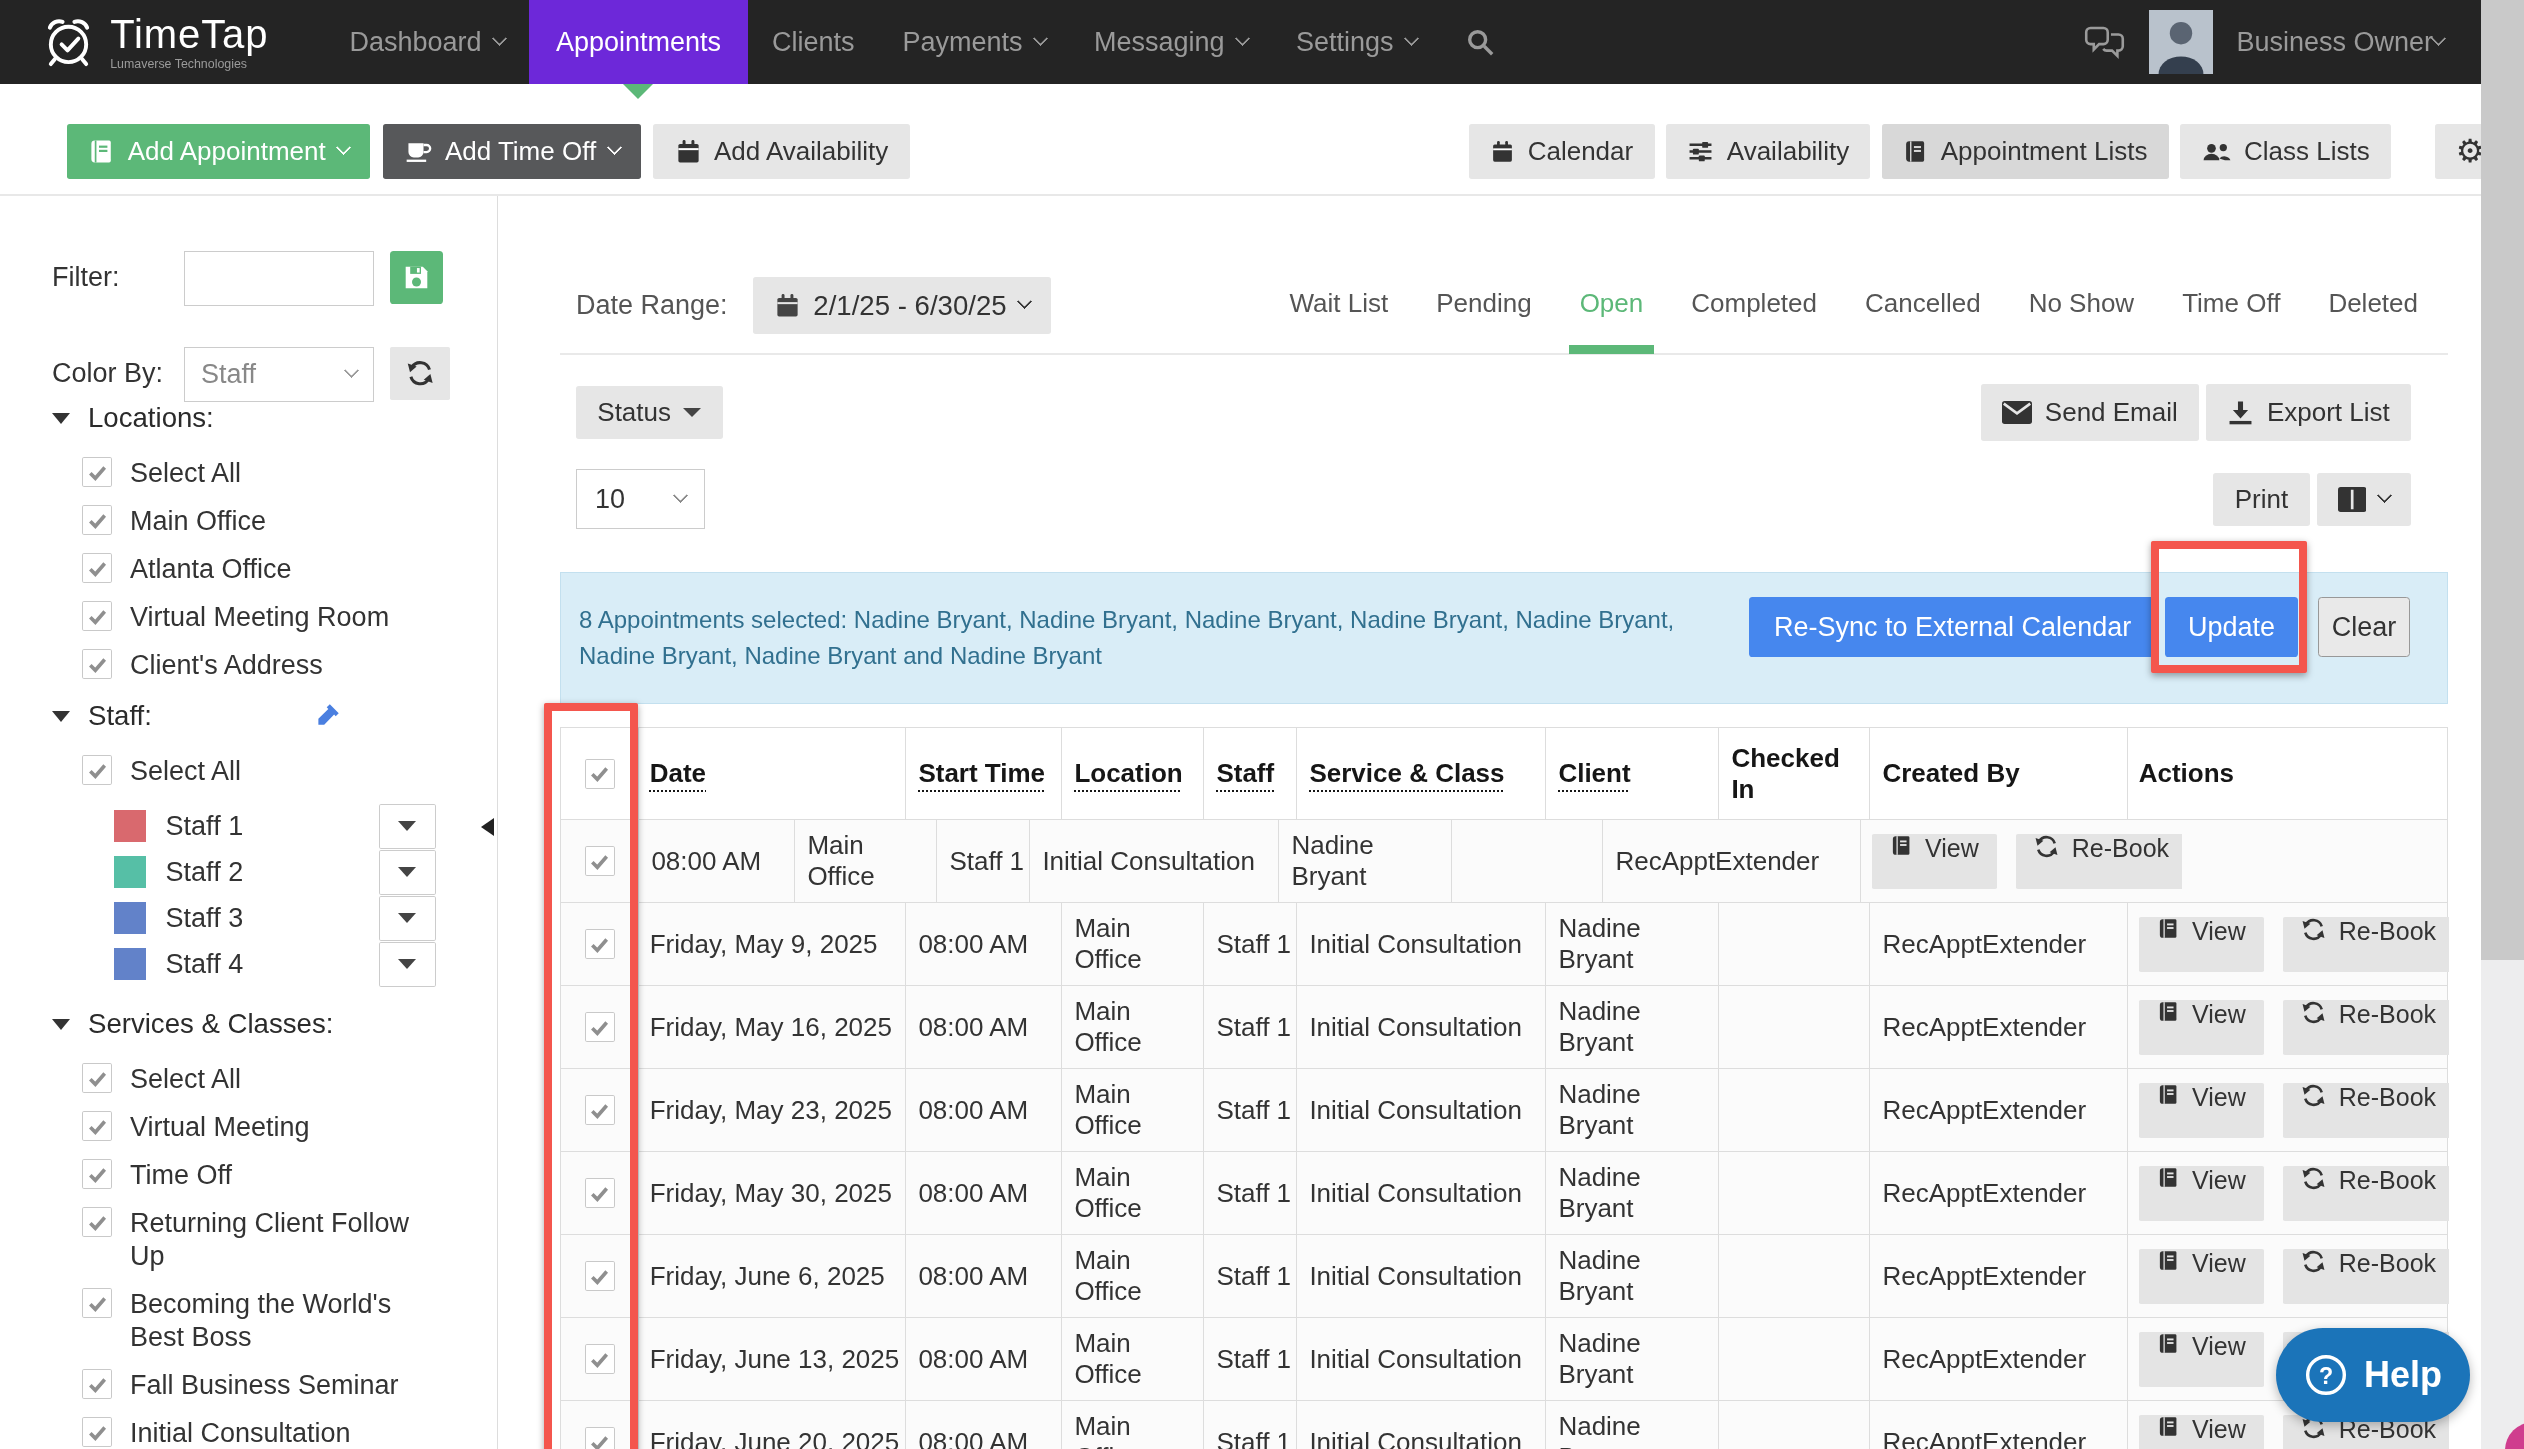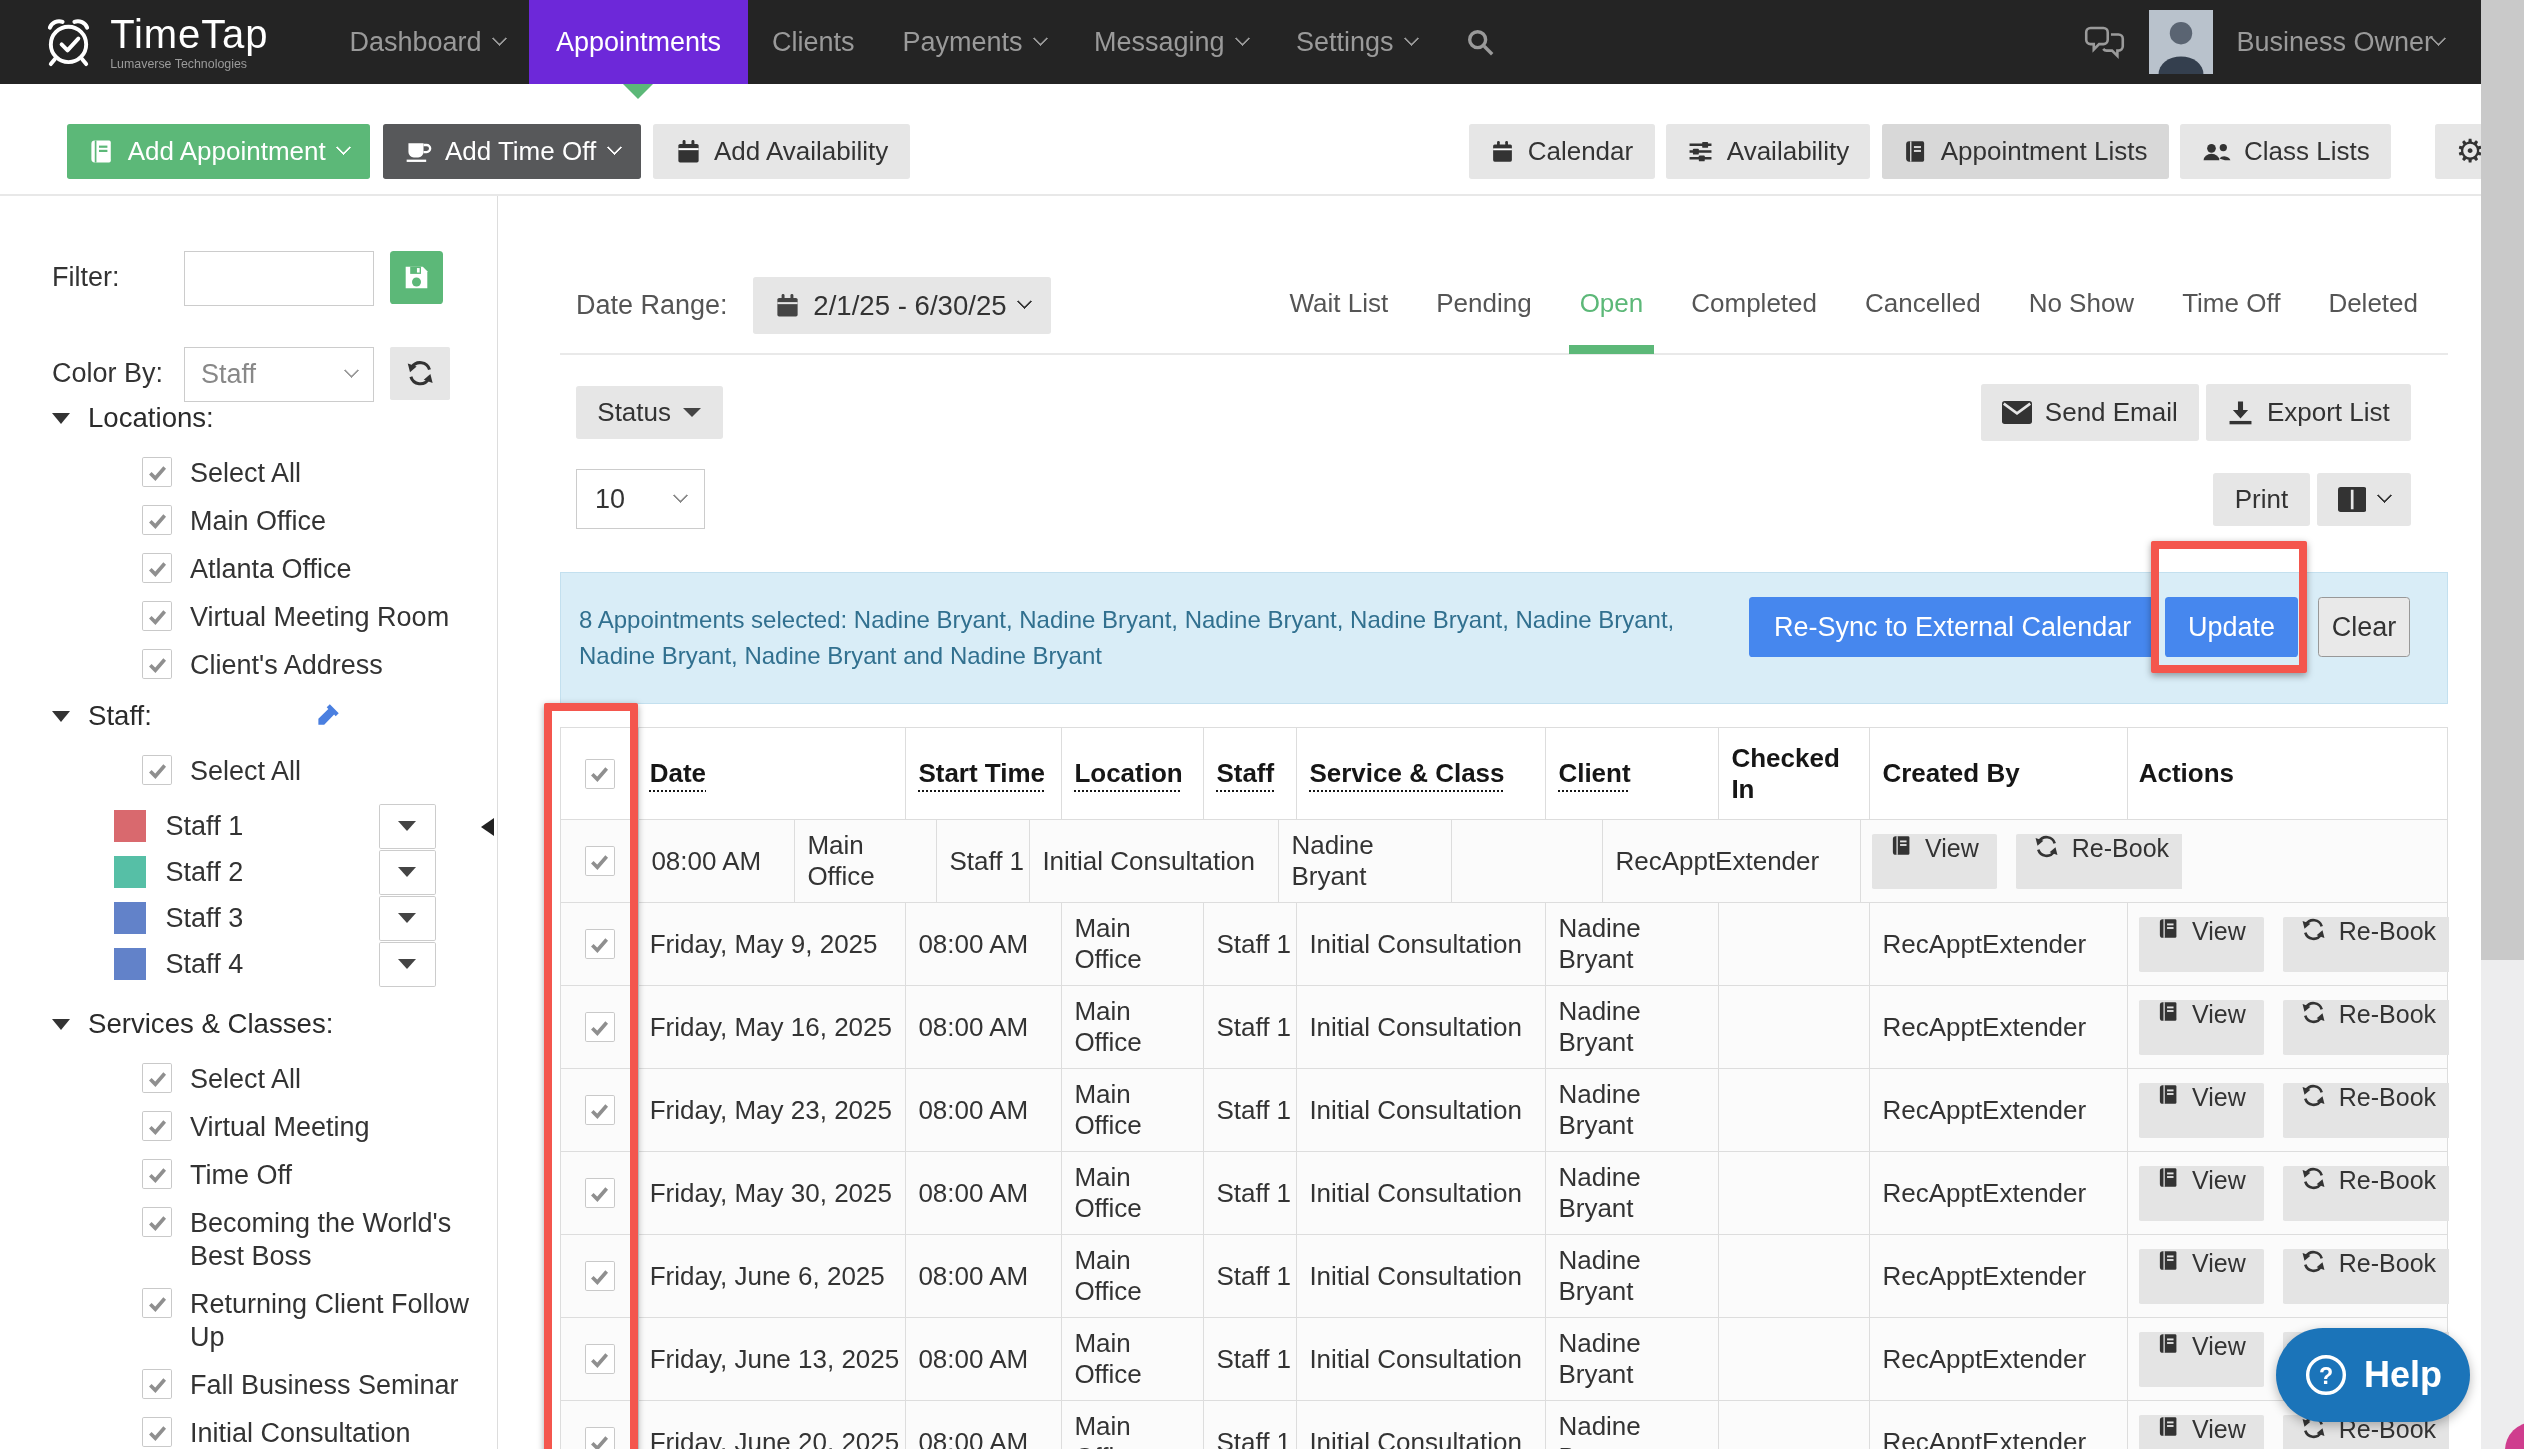--- a/index.html
+++ b/index.html
@@ -50,21 +50,21 @@
   .icon-btn{width:53px;height:53px;display:flex;align-items:center;justify-content:center;
             border-radius:3.6px;margin-left:16px;flex:none}
   .icon-btn.green{background:#5cb878}
   .icon-btn.gray{background:#e6e6e6;width:60px;border-radius:1.8px}
   .select{width:190px;height:55px;border:0.9px solid #ccc;background:#fff;display:flex;align-items:center;
           justify-content:space-between;padding:0 16px;box-sizing:border-box;color:#888}
   .mt46{margin-top:41px}.mt62{margin-top:55px}
   .section-head{display:flex;align-items:center;gap:18px;font-size:27.6px;color:#2b2b2b;margin:0 0 23px}
   .tri-down{width:0;height:0;border-left:9.8px solid transparent;border-right:9.8px solid transparent;
             border-top:11.6px solid #333;flex:none}
-  .cb-item{display:flex;align-items:flex-start;gap:18px;margin:0 0 15px 90px}
+  .cb-item{display:flex;align-items:flex-start;gap:18px;margin:0 0 15px 30px}
   .checkbox{flex:none;width:30px;height:30px;border:1.8px solid #c9c9c9;background:#fff;border-radius:1.8px;
             display:flex;align-items:center;justify-content:center;box-sizing:border-box}
   .cb-label{line-height:33px;max-width:320px}
   .staff-head{margin-top:18px}
   .eyedrop{margin-left:142px}
   .staff-item{display:flex;align-items:center;margin:0 0 0 62px;height:46px}
   .swatch{width:32px;height:32px;margin-right:19.6px;flex:none}
   .staff-name{width:213px}
   .dd-btn{width:55px;height:43px;border:0.9px solid #ccc;background:#fff;display:flex;align-items:center;
           justify-content:center;border-radius:1.8px}
@@ -458,29 +458,29 @@
           </svg>
         </span>
         <span class="cb-label">Time Off</span>
       </label>
       <label class="cb-item cur">
         <span class="checkbox">
           <svg width="23" height="23" viewBox="0 0 32 32" fill="none" stroke="#8f8f8f" stroke-width="5">
             <polyline points="6,17 13,24 26,9"></polyline>
           </svg>
         </span>
+        <span class="cb-label">Returning Client Follow Up</span>
+      </label>
+      <label class="cb-item cur">
+        <span class="checkbox">
+          <svg width="23" height="23" viewBox="0 0 32 32" fill="none" stroke="#8f8f8f" stroke-width="5">
+            <polyline points="6,17 13,24 26,9"></polyline>
+          </svg>
+        </span>
         <span class="cb-label">Becoming the World's Best Boss</span>
-      </label>
-      <label class="cb-item cur">
-        <span class="checkbox">
-          <svg width="23" height="23" viewBox="0 0 32 32" fill="none" stroke="#8f8f8f" stroke-width="5">
-            <polyline points="6,17 13,24 26,9"></polyline>
-          </svg>
-        </span>
-        <span class="cb-label">Returning Client Follow Up</span>
       </label>
       <label class="cb-item cur">
         <span class="checkbox">
           <svg width="23" height="23" viewBox="0 0 32 32" fill="none" stroke="#8f8f8f" stroke-width="5">
             <polyline points="6,17 13,24 26,9"></polyline>
           </svg>
         </span>
         <span class="cb-label">Fall Business Seminar</span>
       </label>
       <label class="cb-item cur">

